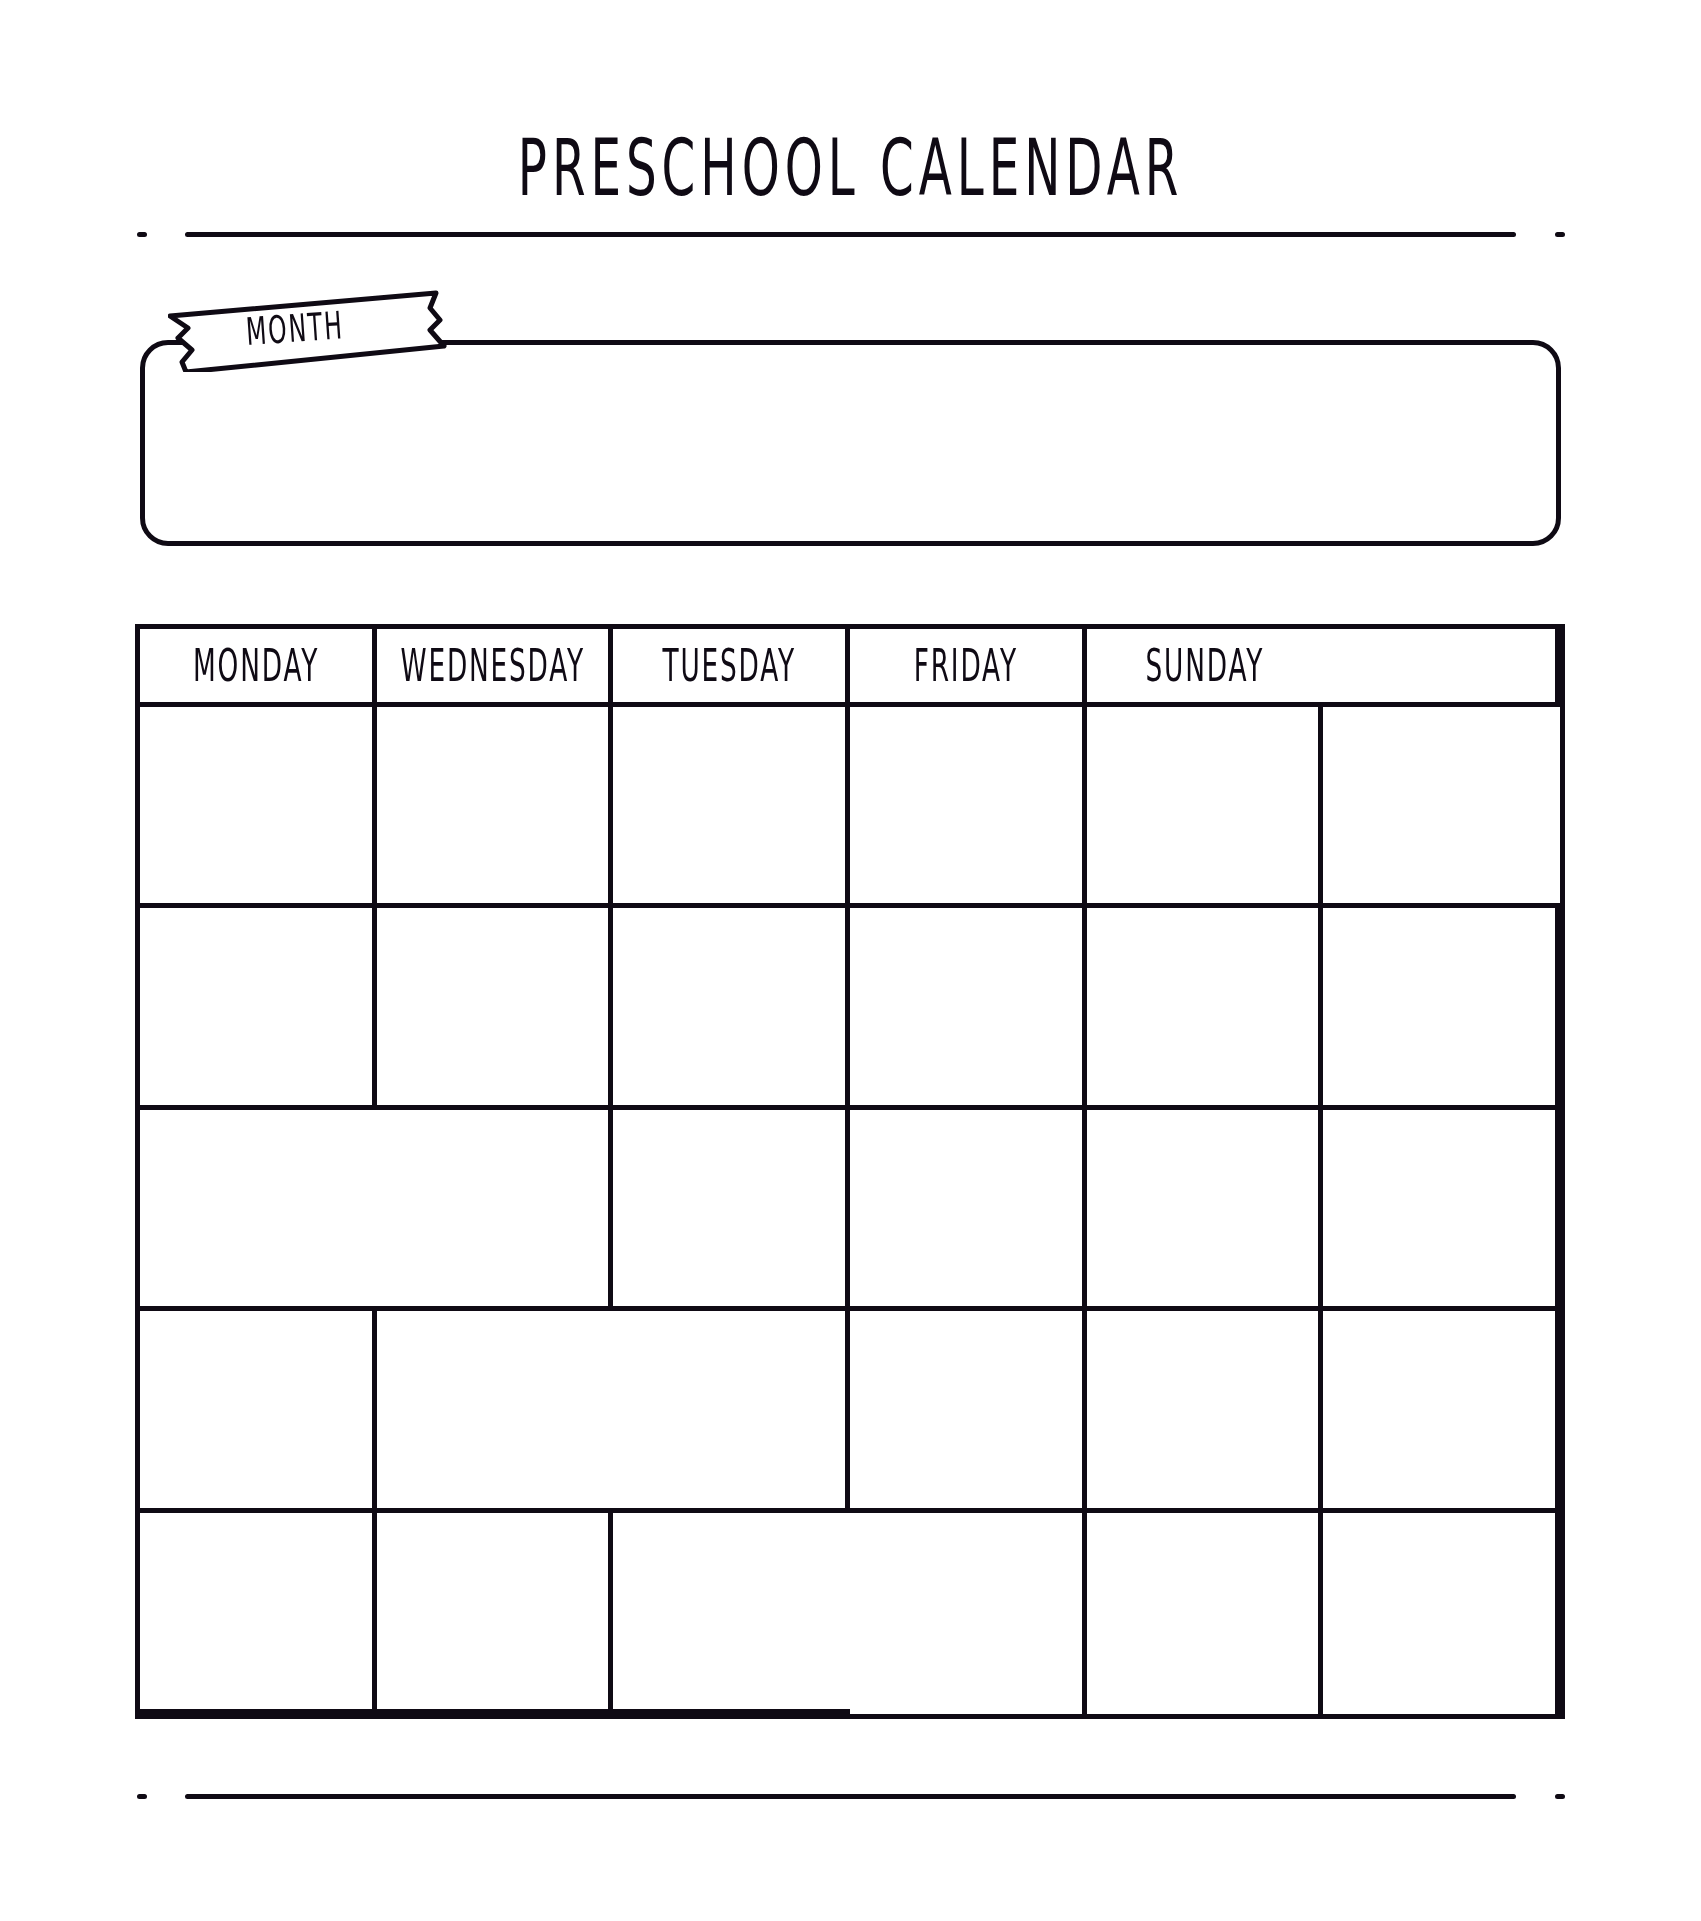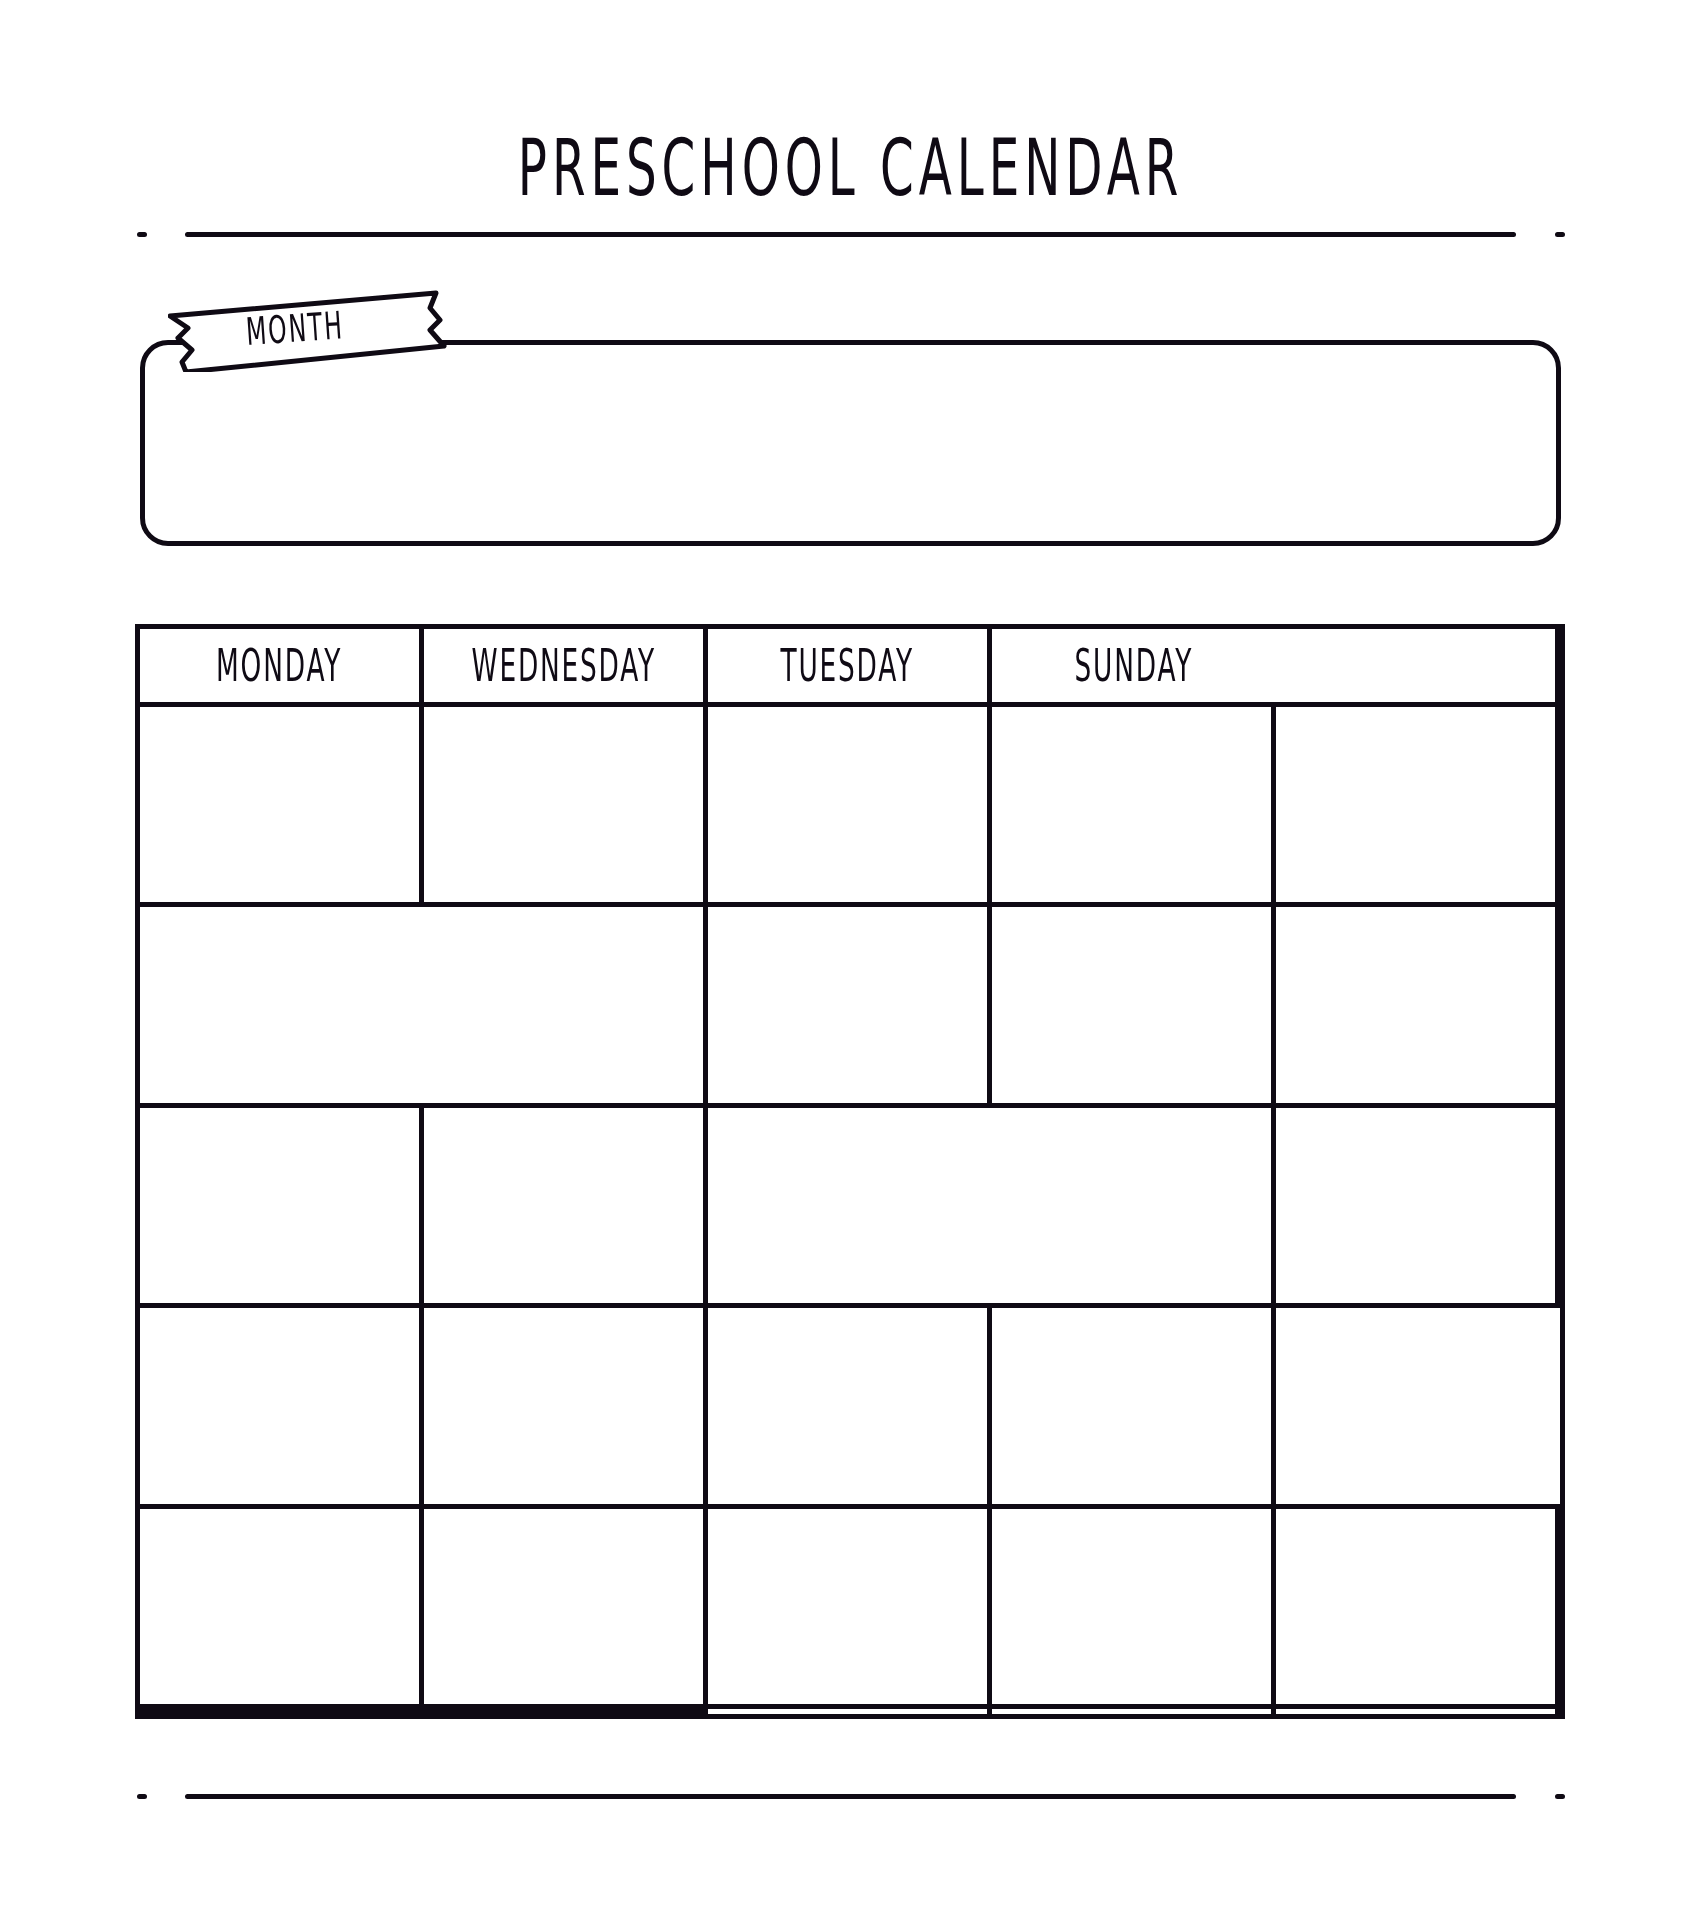--- a/index.html
+++ b/index.html
@@ -13,21 +13,21 @@
   .dot  { position: absolute; height: 5px; width: 10px; background: #0f0a14; border-radius: 3px; }
   .month-box { position: absolute; left: 140px; top: 340px; width: 1421px; height: 206px;
                box-sizing: border-box; border: 5px solid #0f0a14; border-radius: 28px; }
   .month-tag { position: absolute; left: 168px; top: 290px; width: 282px; height: 82px; }
   .month-tag svg { position: absolute; left: 0; top: 0; }
   .month-label { position: absolute; left: 78px; top: 20px; font-size: 38px;
                  transform: rotate(-4deg) scaleX(0.62); transform-origin: left center;
                  letter-spacing: 3px; }
   .grid { position: absolute; left: 135px; top: 624px; width: 1430px; height: 1095px;
           box-sizing: border-box; border: 5px solid #0f0a14;
-          display: grid; grid-template-columns: repeat(5, 1fr);
+          display: grid; grid-template-columns: repeat(6, 1fr);
           grid-template-rows: 78px repeat(5, 1fr); }
   .cell { border-right: 5px solid #0f0a14; border-bottom: 5px solid #0f0a14; box-sizing: border-box; }
   .cell.last-col { border-right: none; }
   .cell.last-row { border-bottom: none; }
   .head { display: flex; align-items: center; justify-content: center; overflow: hidden; }
   .head span { font-size: 44px; letter-spacing: 3px; display: inline-block;
                transform: scaleX(0.6); white-space: nowrap; }
 </style>
 </head>
 <body>
@@ -51,20 +51,23 @@
 
 <div class="grid" id="grid">
     <div class="cell head">
       <span>MONDAY</span>
     </div>
     <div class="cell head">
       <span>WEDNESDAY</span>
     </div>
     <div class="cell head">
       <span>TUESDAY</span>
+    </div>
+    <div class="cell head">
+      <span>FRIDAY</span>
     </div>
     <div class="cell head last-col">
       <span>SUNDAY</span>
     </div>
     <div class="cell"></div>
     <div class="cell"></div>
     <div class="cell"></div>
     <div class="cell"></div>
     <div class="cell"></div>
     <div class="cell"></div>

